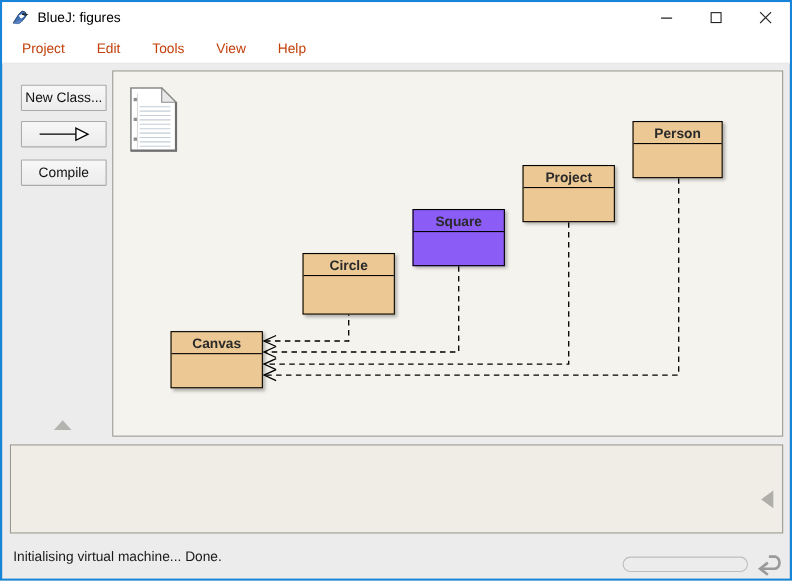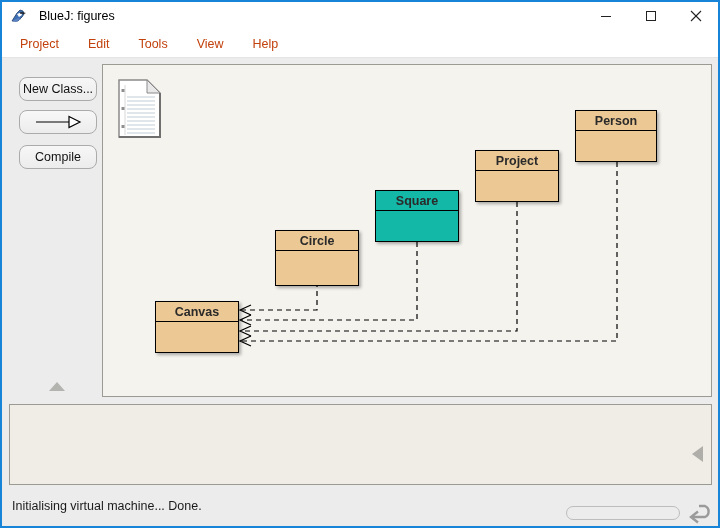--- a/index.html
+++ b/index.html
@@ -10,37 +10,37 @@
     position: relative; width: 720px; height: 528px;
     border: 2px solid #1884d8; background: #ececec;
   }
 
   
   .titlebar {
     position: absolute; left: 0; top: 0; width: 716px; height: 28px;
     background: #ffffff; display: flex; align-items: center;
   }
   .app-icon { width: 17px; height: 17px; margin-left: 8px; flex: 0 0 auto; }
-  .title-text { margin-left: 12px; font-size: 12.5px; color: #000; }
+  .title-text { margin-left: 7px; font-size: 12.5px; color: #000; }
   .caption-buttons { position: absolute; right: 0; top: 0; height: 28px; display: flex; }
   .caption-btn { width: 45px; height: 28px; display: flex; align-items: center; justify-content: center; background: transparent; border: none; }
 
   
   .menubar {
     position: absolute; left: 0; top: 28px; width: 716px; height: 28px;
     background: #ffffff; display: flex; align-items: center; padding-left: 8px;
     border-bottom: 1px solid #e4e4e4;
   }
   .menu-item { font-size: 12.5px; color: #c2410c; padding: 5px 10px; margin-right: 9px; }
 
   
   .tool-btn {
     position: absolute; left: 17px; width: 78px; height: 24px;
     background: linear-gradient(#f7f7f7, #ececec);
-    border: 1px solid #ababab; border-radius: 8px;
+    border: 1px solid #ababab; border-radius: 1px;
     font-size: 12.5px; color: #111; display: flex; align-items: center; justify-content: center;
     font-family: "Liberation Sans", sans-serif;
   }
 
   
   .diagram-panel {
     position: absolute; left: 100px; top: 62px; width: 610px; height: 333px;
     background: #f5f3ee; border: 1px solid #9b9b93;
   }
   .class-box {
@@ -181,21 +181,21 @@
           <path d="M 148 271 L 137 276 L 148 281" fill="none" stroke="#000000" stroke-width="1.2"></path>
         </g>
       </svg>
     <div id="class-layer">
         <div class="class-box" style="left: 472px; top: 45px; width: 82px; height: 52px; background: rgb(236, 200, 148);">
           <div class="class-title">Person</div>
         </div>
         <div class="class-box" style="left: 372px; top: 85px; width: 84px; height: 52px; background: rgb(236, 200, 148);">
           <div class="class-title">Project</div>
         </div>
-        <div class="class-box" style="left: 272px; top: 125px; width: 84px; height: 52px; background: #14b8a6;">
+        <div class="class-box" style="left: 272px; top: 125px; width: 84px; height: 52px; background: #8b5cf6;">
           <div class="class-title">Square</div>
         </div>
         <div class="class-box" style="left: 172px; top: 165px; width: 84px; height: 56px; background: rgb(236, 200, 148);">
           <div class="class-title">Circle</div>
         </div>
         <div class="class-box" style="left: 52px; top: 236px; width: 84px; height: 52px; background: rgb(236, 200, 148);">
           <div class="class-title">Canvas</div>
         </div>
       </div>
   </div>

